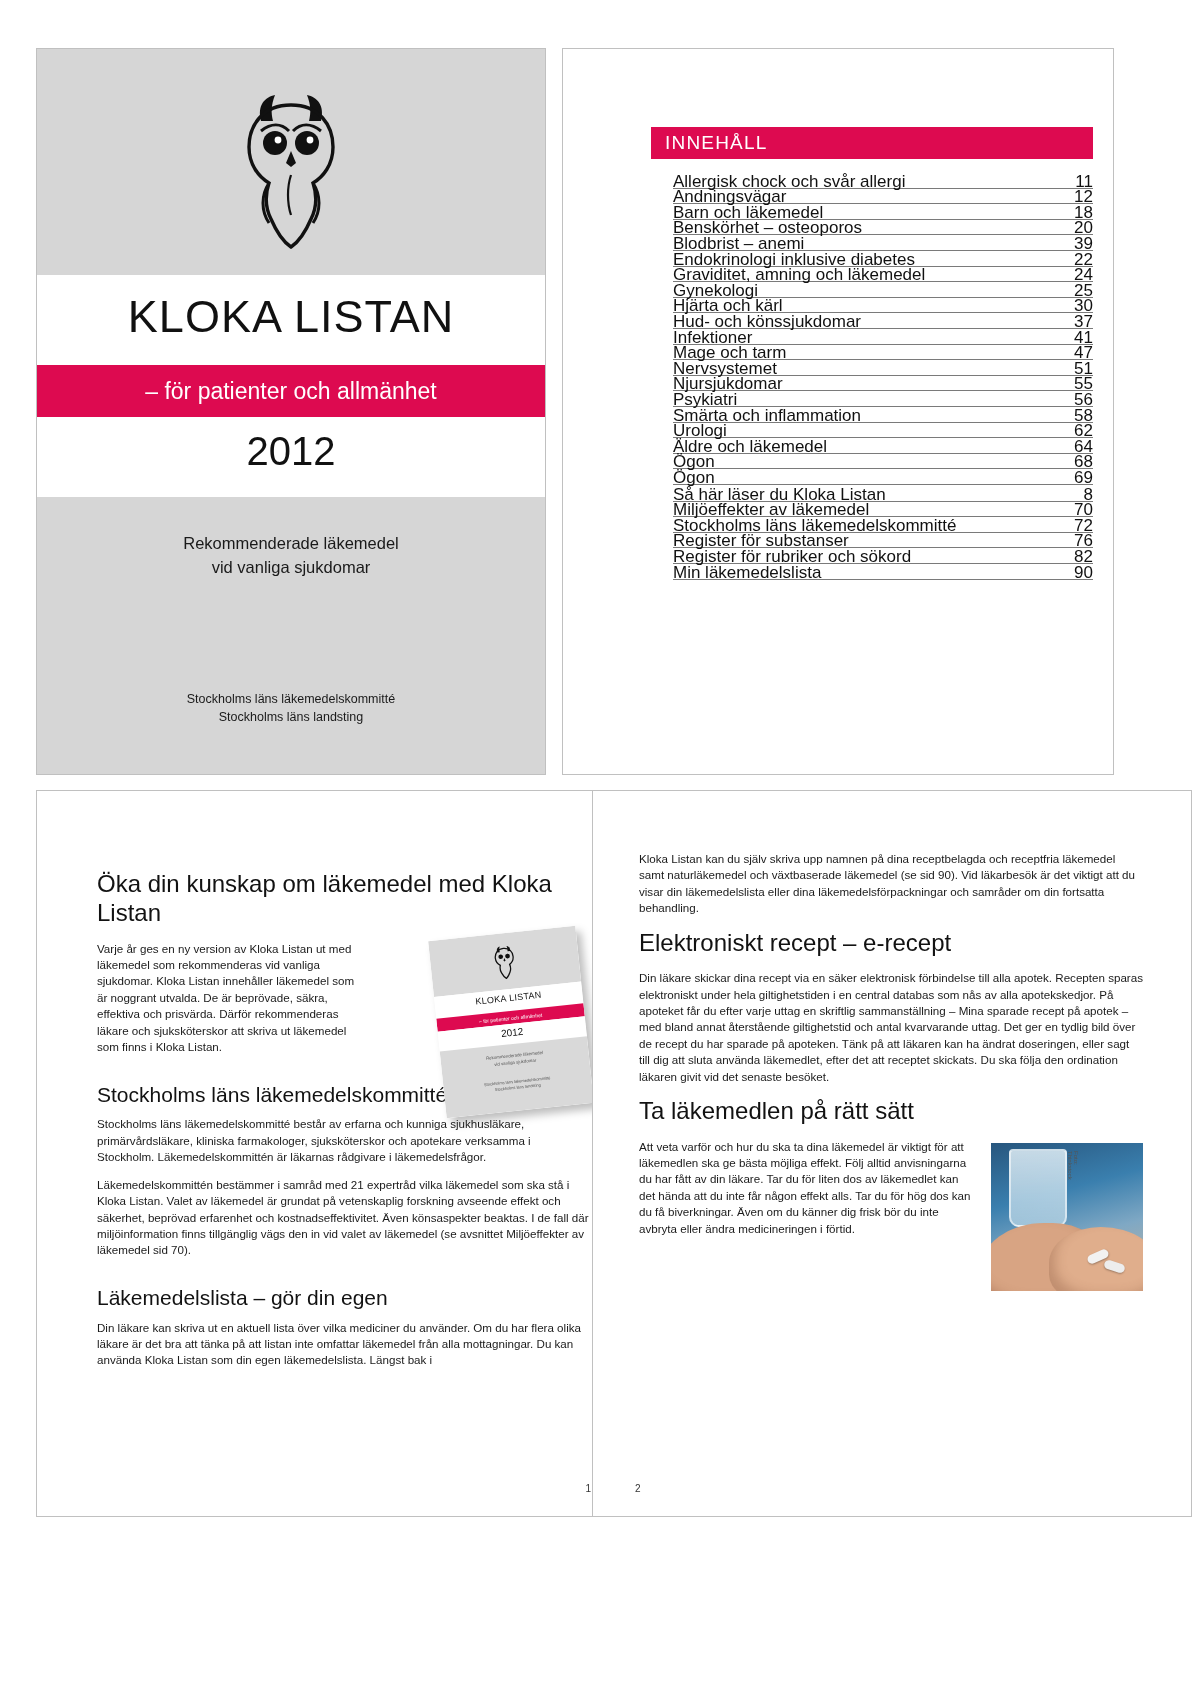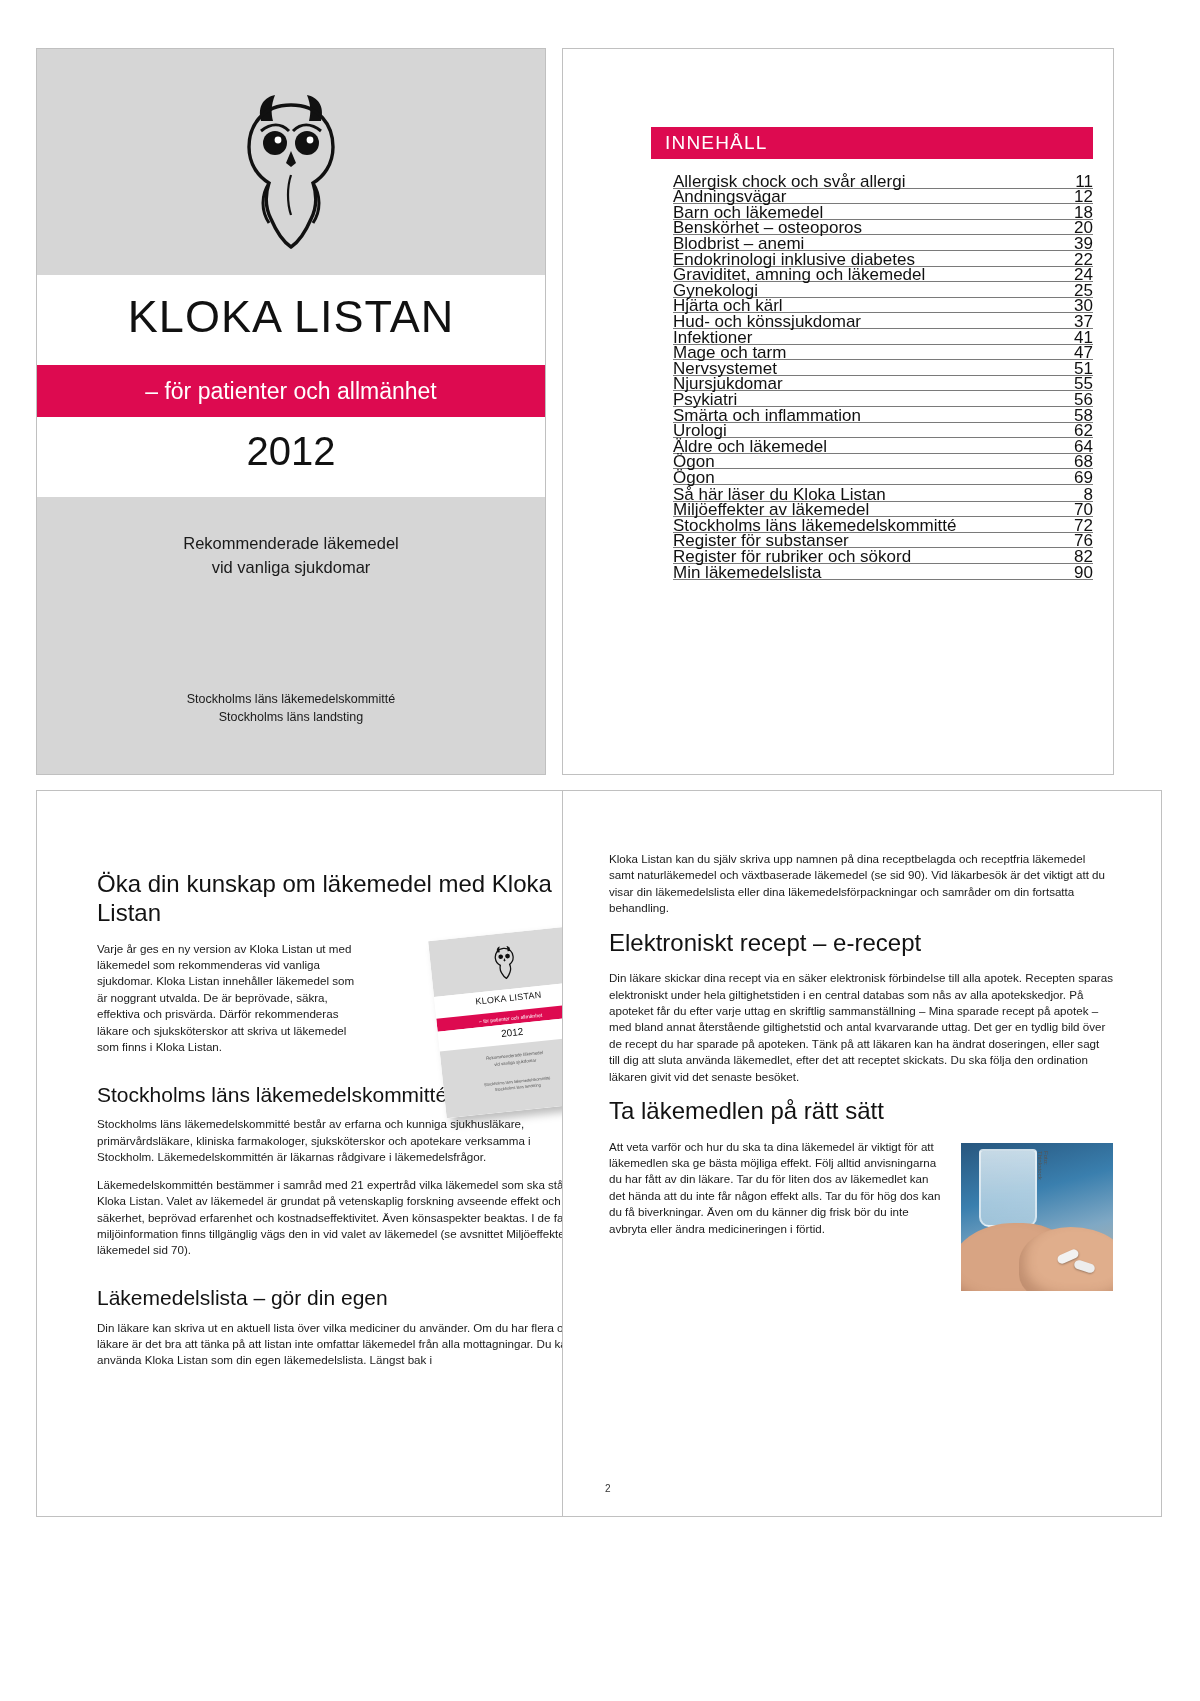--- a/index.html
+++ b/index.html
@@ -21,21 +21,21 @@
     background: #ffffff;
     border: 1px solid #b9b9b9;
     box-sizing: border-box;
     overflow: hidden;
   }
 
   
   #page-cover   { left: 36px;  top: 48px;  width: 510px;  height: 727px; border-color:#c0c0c0; }
   #page-toc     { left: 562px; top: 48px;  width: 552px;  height: 727px; border-color:#c0c0c0; }
   #page-three   { left: 36px;  top: 790px; width: 598px;  height: 727px; border-color:#c0c0c0; }
-  #page-four    { left: 562px; top: 790px; width: 600px;  height: 727px; border-color:#c0c0c0; }
+  #page-four    { left: 592px; top: 790px; width: 600px;  height: 727px; border-color:#c0c0c0; }
 
   .cover-grey-top {
     position:absolute; left:0; top:0; width:100%; height:226px;
     background:#d6d6d6;
   }
   .cover-white-1 {
     position:absolute; left:0; top:226px; width:100%; height:90px; background:#ffffff;
   }
   .cover-band {
     position:absolute; left:0; top:316px; width:100%; height:52px;

